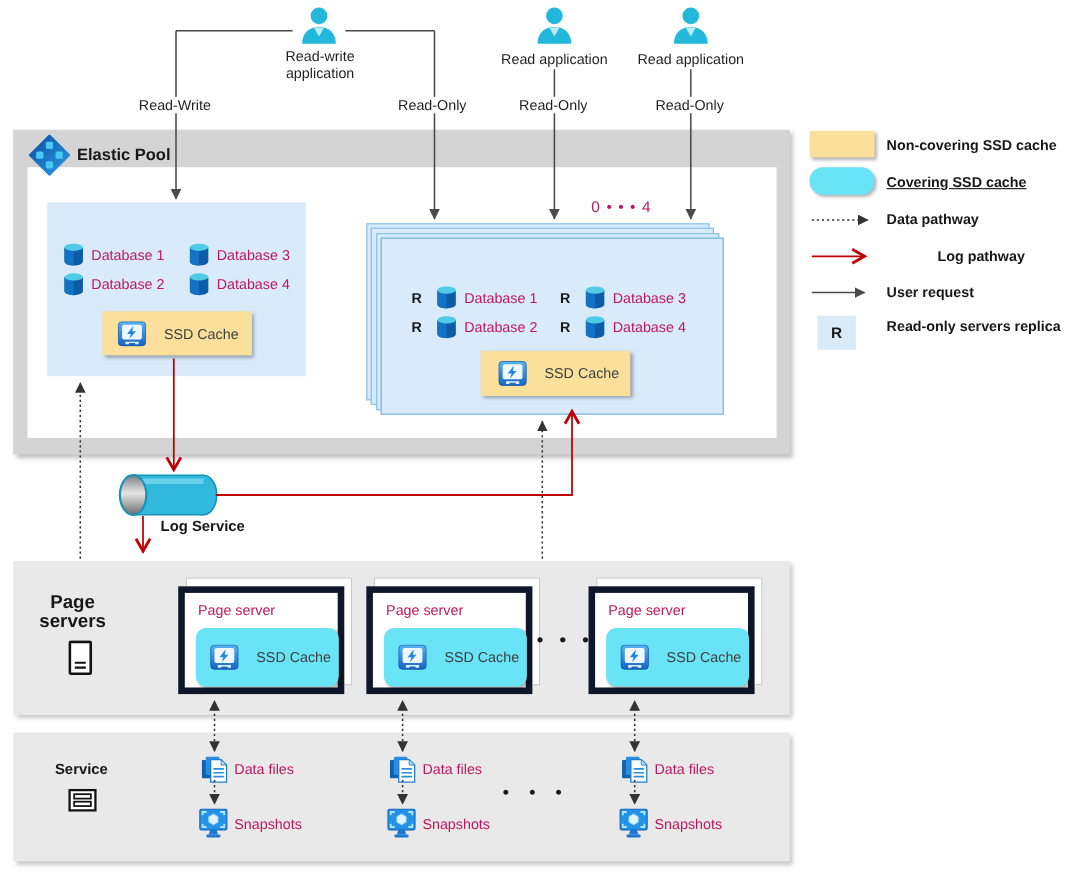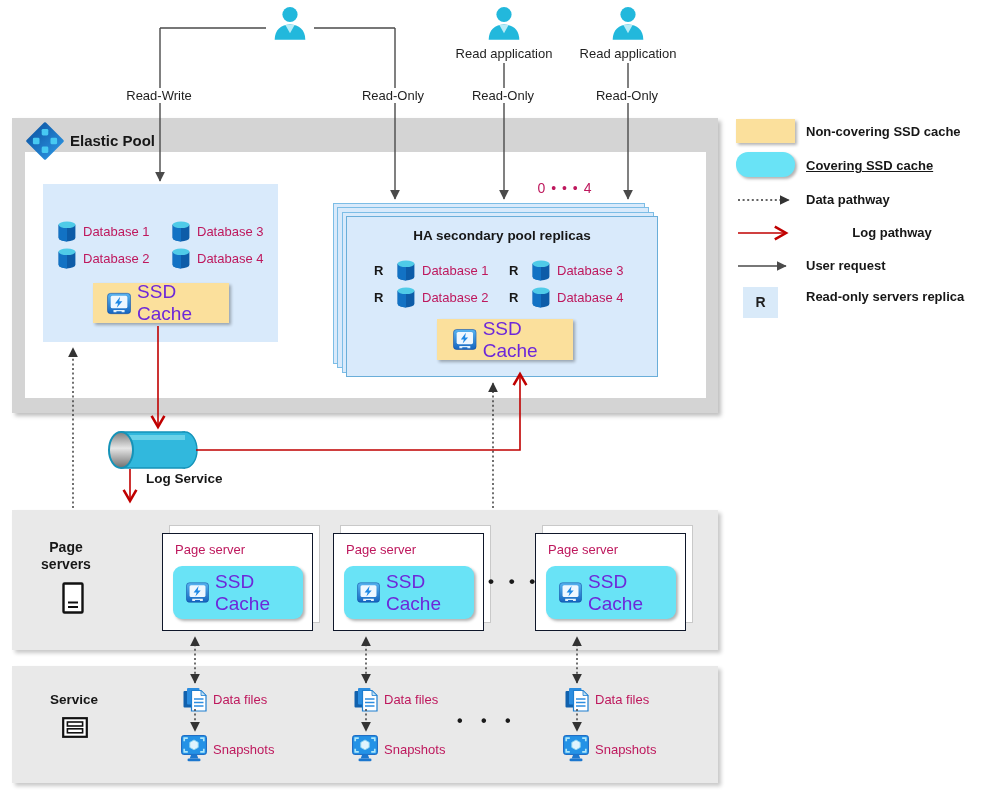--- a/index.html
+++ b/index.html
@@ -13,23 +13,23 @@
              transform:translateX(-50%);z-index:9;white-space:nowrap;}
   .app-label{position:absolute;width:124px;text-align:center;font-size:13px;line-height:16px;z-index:9;}
   .gray-container{position:absolute;background:#d4d4d4;box-shadow:3px 3px 4px rgba(0,0,0,.25);}
   .band{position:absolute;background:#e9e9e9;box-shadow:3px 3px 4px rgba(0,0,0,.22);}
   .white-panel{position:absolute;background:#fff;}
   .pool{position:absolute;background:#d9eafb;}
   .stack-layer{position:absolute;width:312px;height:161px;background:#d9eafb;border:1px solid #7cbde6;box-sizing:border-box;}
   .ssd-box{position:absolute;display:flex;align-items:center;box-shadow:2px 2px 3px rgba(0,0,0,.3);}
   .ssd-yellow{background:#fbe09c;}
   .ssd-cyan{background:#69e3f6;border-radius:9px;}
-  .ssd-box .txt{font-size:19px;color:#6d28d9;margin-left:6px;}
+  .ssd-box .txt{font-size:13px;color:#404040;margin-left:16px;}
   .db-item-icon{position:absolute;width:18px;height:21px;}
-  .ps-card{position:absolute;width:151px;height:98px;background:#fff;border:1px solid #0f172a;box-sizing:border-box;}
+  .ps-card{position:absolute;width:151px;height:98px;background:#fff;border:6px solid #0f172a;box-sizing:border-box;}
   .ps-card-back{position:absolute;width:151px;height:98px;background:#fff;border:1px solid #c9c9c9;box-sizing:border-box;}
   .legend-label{position:absolute;left:806px;width:172px;font-size:13px;line-height:16px;font-weight:700;color:#171717;}
   .dots{position:absolute;font-weight:700;color:#1a1a1a;}
   svg{display:block;}
   .overlay{position:absolute;left:0;top:0;z-index:8;pointer-events:none;}
 </style>
 </head>
 <body>
 
 <div class="stage">
@@ -125,21 +125,20 @@
     <svg width="26" height="23">
         <use href="#ssdicon"></use>
       </svg>
     <span class="txt">SSD Cache</span>
   </div>
 
   <div class="stack-layer" style="left:333px;top:203px;z-index:2;"></div>
   <div class="stack-layer" style="left:337px;top:207px;z-index:2;"></div>
   <div class="stack-layer" style="left:342px;top:212px;z-index:2;"></div>
   <div class="stack-layer" style="left:346px;top:216px;border-color:#6aaed9;z-index:3;"></div>
-  <div class="abs bold ctr" style="left:346px;top:228px;width:312px;font-size:13.5px;z-index:4;">HA secondary pool replicas</div>
   <div class="abs lbl ctr" style="left:525px;top:181px;width:80px;font-size:14px;letter-spacing:1px;z-index:4;">0 • • • 4</div>
 
   <div class="abs lbl bold" style="left:374px;top:263px;z-index:4;">R</div>
   <svg class="db-item-icon" style="left:397px;top:260px;z-index:4;">
       <use href="#dbcyl"></use>
     </svg>
   <div class="abs lbl" style="left:422px;top:263px;z-index:4;">Database 1</div>
   <div class="abs lbl bold" style="left:374px;top:290px;z-index:4;">R</div>
   <svg class="db-item-icon" style="left:397px;top:287px;z-index:4;">
       <use href="#dbcyl"></use>
@@ -165,21 +164,21 @@
   <svg class="abs" style="left:104px;top:430px;z-index:3;" width="98" height="40" viewBox="0 0 98 40">
     <ellipse cx="81" cy="20" rx="12" ry="18" fill="#31b8dd" stroke="#1593b8" stroke-width="1.4"></ellipse>
     <rect x="17" y="2" width="64" height="36" fill="#31b8dd"></rect>
     <rect x="17" y="5" width="64" height="5" fill="#74d6ea" opacity="0.85"></rect>
     <path d="M17,2 H81 M17,38 H81" stroke="#1593b8" stroke-width="1.4"></path>
     <ellipse cx="17" cy="20" rx="12" ry="18" fill="url(#capg)" stroke="#1593b8" stroke-width="2"></ellipse>
   </svg>
   <div class="abs bold" style="left:146px;top:471px;font-size:13.5px;z-index:3;">Log Service</div>
 
   <div class="band" style="left:12px;top:510px;width:706px;height:140px;"></div>
-  <div class="abs bold ctr" style="left:33px;top:539px;width:66px;font-size:14px;line-height:17px;z-index:2;">Page servers</div>
+  <div class="abs bold ctr" style="left:33px;top:539px;width:66px;font-size:17px;line-height:17px;z-index:2;">Page servers</div>
   <svg class="abs" style="left:62px;top:582px;z-index:2;" width="22" height="32" viewBox="0 0 22 32">
     <rect x="1.5" y="1.5" width="19" height="29" rx="1" fill="#fff" stroke="#111" stroke-width="2.4"></rect>
     <line x1="6" y1="20.5" x2="16" y2="20.5" stroke="#111" stroke-width="2"></line>
     <line x1="6" y1="25" x2="16" y2="25" stroke="#111" stroke-width="2"></line>
   </svg>
 
   <div class="ps-card-back" style="left:169px;top:525px;z-index:2;"></div>
   <div class="ps-card" style="left:162px;top:533px;z-index:3;">
     <div class="lbl" style="position:absolute;left:12px;top:8px;">Page server</div>
     <div class="ssd-box ssd-cyan" style="left:10px;top:32px;width:130px;height:53px;padding-left:13px;box-sizing:border-box;">
@@ -243,20 +242,21 @@
   <div class="abs lbl" style="left:595px;top:692px;z-index:2;">Data files</div>
   <svg class="abs" style="left:563px;top:735px;z-index:2;" width="26" height="28">
       <use href="#snapshot"></use>
     </svg>
   <div class="abs lbl" style="left:595px;top:742px;z-index:2;">Snapshots</div>
   <div class="dots" style="left:457px;top:712px;font-size:16px;letter-spacing:7px;z-index:2;">• • •</div>
 
   <svg class="abs" style="left:271px;top:5px;z-index:3;" width="38" height="38">
       <use href="#person"></use>
     </svg>
+  <div class="app-label" style="left:229px;top:43px;">Read-write application</div>
   <svg class="abs" style="left:485px;top:5px;z-index:3;" width="38" height="38">
       <use href="#person"></use>
     </svg>
   <div class="app-label" style="left:442px;top:46px;">Read application</div>
   <svg class="abs" style="left:609px;top:5px;z-index:3;" width="38" height="38">
       <use href="#person"></use>
     </svg>
   <div class="app-label" style="left:566px;top:46px;">Read application</div>
 
   <div class="req-label" style="left:159px;top:88px;text-align:center;">Read-Write</div>

